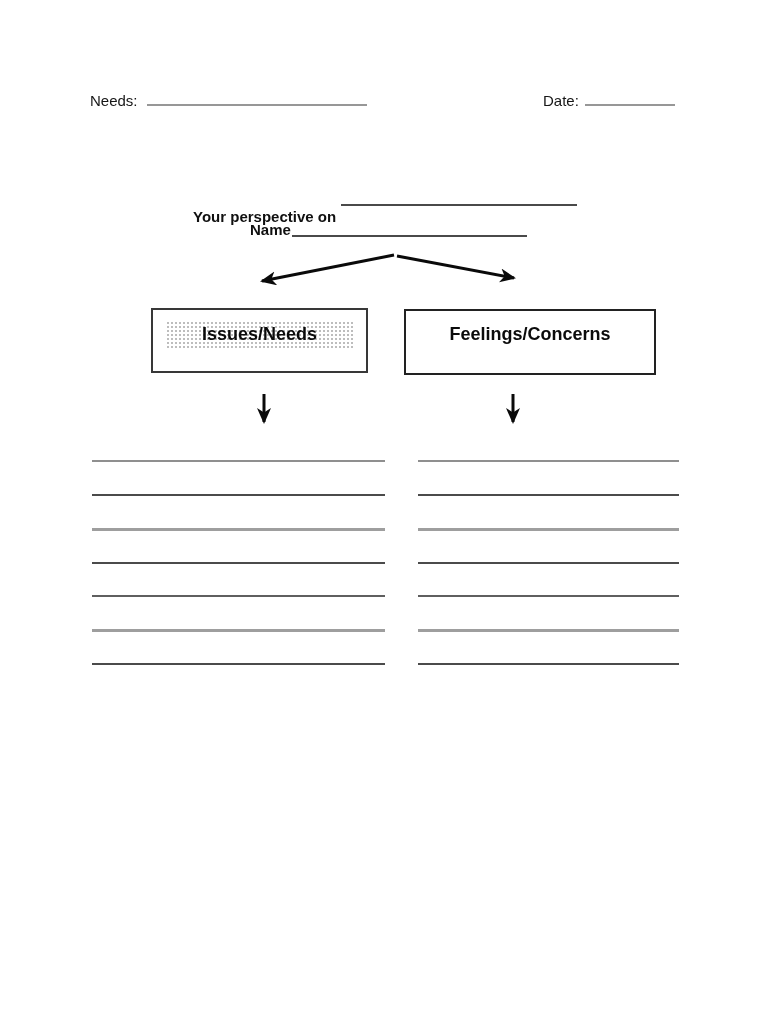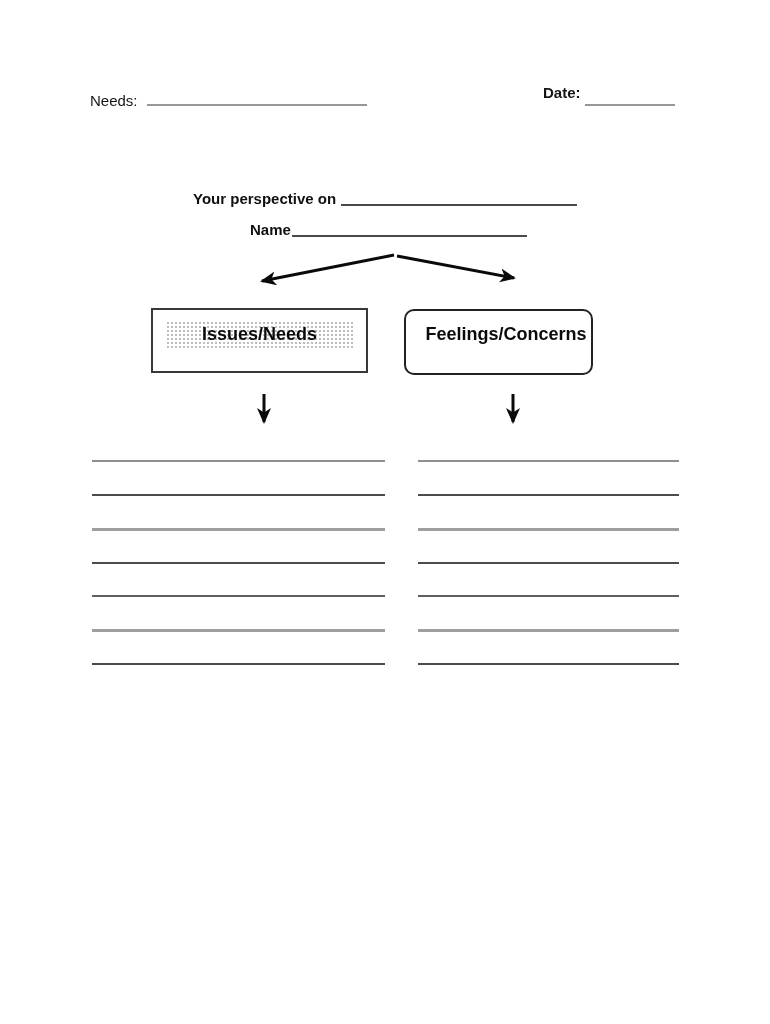--- a/index.html
+++ b/index.html
@@ -15,46 +15,46 @@
     overflow: hidden;
   }
 
   .abs { position: absolute; }
 
   
   .field-label { font-size: 15px; color: #161616; white-space: nowrap; }
   .blank-line { border-bottom: 2px solid #979797; height: 14px; }
   .name-label { left: 90px;  top: 92px; }
   .name-line  { left: 147px; top: 92px; width: 220px; }
-  .date-label { left: 543px; top: 84px; font-weight: bold; }
+  .date-label { left: 543px; top: 92px; }
   .date-line  { left: 585px; top: 92px; width: 90px; }
 
   
   .doc-title {
     left: 0; top: 154px; width: 770px;
     text-align: center;
     font-size: 21px; font-weight: bold; color: #0d0d0d;
     letter-spacing: 0.2px;
   }
   .prompt-label { font-size: 15px; font-weight: bold; color: #101010; white-space: nowrap; }
-  .perspective-label { left: 193px; top: 190px; }
+  .perspective-label { left: 193px; top: 208px; }
   .perspective-line  { left: 341px; top: 189px; width: 236px; border-bottom-color: #4a4a4a; height: 17px; }
   .role-label        { left: 250px; top: 221px; }
   .role-line         { left: 292px; top: 220px; width: 235px; border-bottom-color: #4a4a4a; height: 17px; }
 
   
   .arrow-overlay { left: 0; top: 0; width: 770px; height: 1024px; pointer-events: none; }
 
   
   .org-box {
     border: 2px solid #383838;
     background: #ffffff;
   }
   .box-left  { left: 151px; top: 308px; width: 217px; height: 65px; }
-  .box-right { left: 404px; top: 309px; width: 189px; height: 66px; border-color: #222222; border-radius: 10px; }
+  .box-right { left: 404px; top: 309px; width: 252px; height: 66px; border-color: #222222; }
   .box-label {
     font-size: 18px; font-weight: bold; color: #0b0b0b;
     text-align: center; line-height: 27px; white-space: nowrap;
   }
   .stipple-band {
     margin: 11px auto 0 auto;
     width: 188px; height: 27px;
     background-image: radial-gradient(#bdbdbd 0.9px, rgba(0,0,0,0) 1px);
     background-size: 4px 4px;
   }

